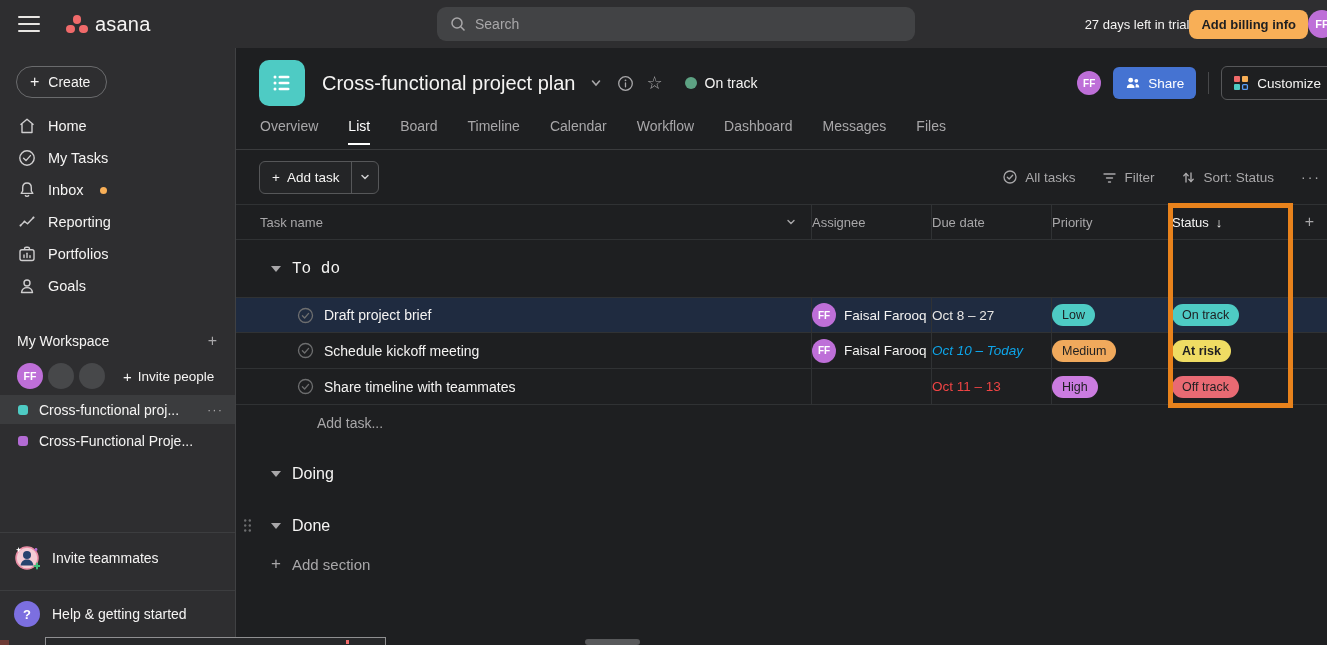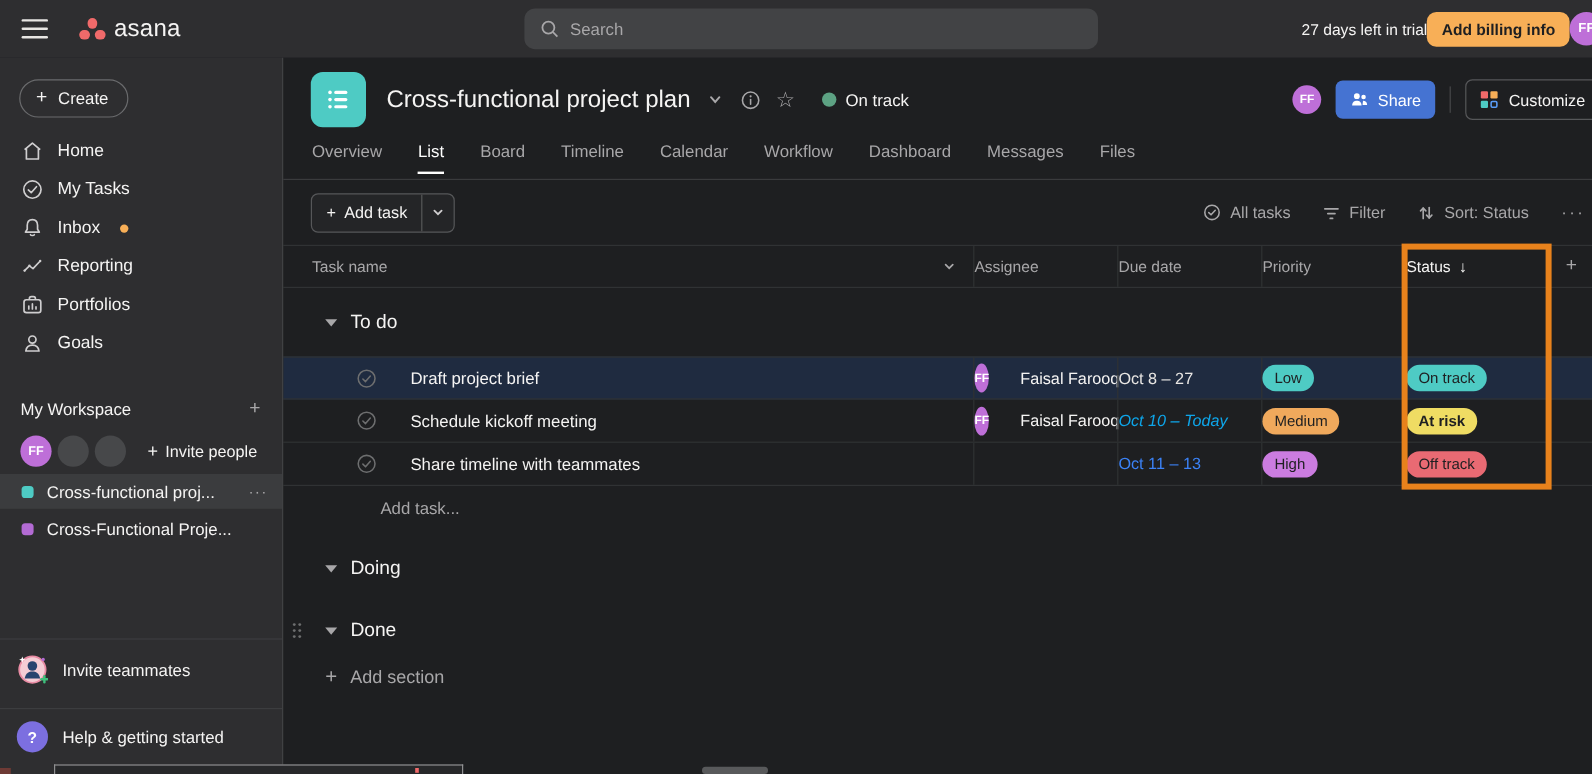--- a/index.html
+++ b/index.html
@@ -95,32 +95,32 @@
   .addtask-btn .seg1 { display:flex; align-items:center; gap:7px; padding:0 12px; font-size:13.5px; }
   .addtask-btn .seg2 { display:flex; align-items:center; padding:0 7px; border-left:1px solid #565759; }
   .toolbar-right { position:absolute; right:6px; display:flex; align-items:center; gap:27px;
     color:#a8a7a9; font-size:13.5px; }
   .tr-item { display:flex; align-items:center; gap:7px; cursor:pointer; }
   .tr-more { letter-spacing:2px; font-size:14px; cursor:pointer; }
 
   
   .grid { width:1091px; }
   .g-row { display:flex; width:1091px; }
-  .cell { display:flex; align-items:center;gap:18px; }
+  .cell { display:flex; align-items:center; }
   .c-name { width:575px; }
   .c-assignee,.c-due,.c-priority,.c-status { width:120px; }
   .c-plus { flex:1; justify-content:center; }
   .vb { border-left:1px solid #303234; }
   .g-header { height:36px; border-top:1px solid #303234; border-bottom:1px solid #303234;
     color:#a8a7a9; font-size:13px; }
   .g-header .c-name { padding-left:24px; }
   .g-header .hdr-chev { margin-left:auto; margin-right:14px; display:flex; }
   .g-header .c-status { color:#f5f4f3; gap:7px; }
   .g-header .c-plus { color:#a8a7a9; font-size:16px; cursor:pointer; }
-  .section-row { height:57px; display:flex; width:1091px; }
+  .section-row { height:57px; display:flex; width:1091px;font-family:Liberation Mono, monospace; }
   .section-row .s-main { width:935px; display:flex; align-items:center; height:100%; }
   .section-row .s-status { width:120px; height:100%; border-left:1px solid #303234; }
   .section-row .s-plus { flex:1; height:100%; border-left:1px solid #303234; }
   .tri { width:0; height:0; border-left:5px solid transparent; border-right:5px solid transparent;
     border-top:6px solid #a8a7a9; margin-left:35px; cursor:pointer; }
   .sec-label { font-size:16px; font-weight:500; margin-left:11px; cursor:pointer; }
   .task-row { height:36px; border-bottom:1px solid #303234; font-size:14px; cursor:pointer; }
   .task-row.first { border-top:1px solid #303234; }
   .task-row.selected { background:#1f2b40; }
   .t-check { margin-left:61px; margin-right:10px; display:flex; cursor:pointer; }
@@ -472,21 +472,21 @@
           <span class="t-check">
             <svg width="17" height="17" viewBox="0 0 17 17" fill="none" stroke="#6d6e6f" stroke-width="1.3">
                 <circle cx="8.5" cy="8.5" r="7"></circle>
                 <polyline points="5.4,8.8 7.6,11 11.6,6.4" stroke-linecap="round" stroke-linejoin="round"></polyline>
               </svg>
           </span>
           <span>Share timeline with teammates</span>
         </div>
         <div class="cell c-assignee vb"></div>
         <div class="cell c-due vb">
-          <span class="due-txt" style="color: #3b82f6;">Oct 11 – 13</span>
+          <span class="due-txt" style="color: #ef4444;">Oct 11 – 13</span>
         </div>
         <div class="cell c-priority vb">
           <span class="pill" style="background-color: rgb(203, 124, 224);">High</span>
         </div>
         <div class="cell c-status vb">
           <span class="pill" style="background-color: rgb(233, 106, 115);">Off track</span>
         </div>
         <div class="cell c-plus vb"></div>
       </div>
 

